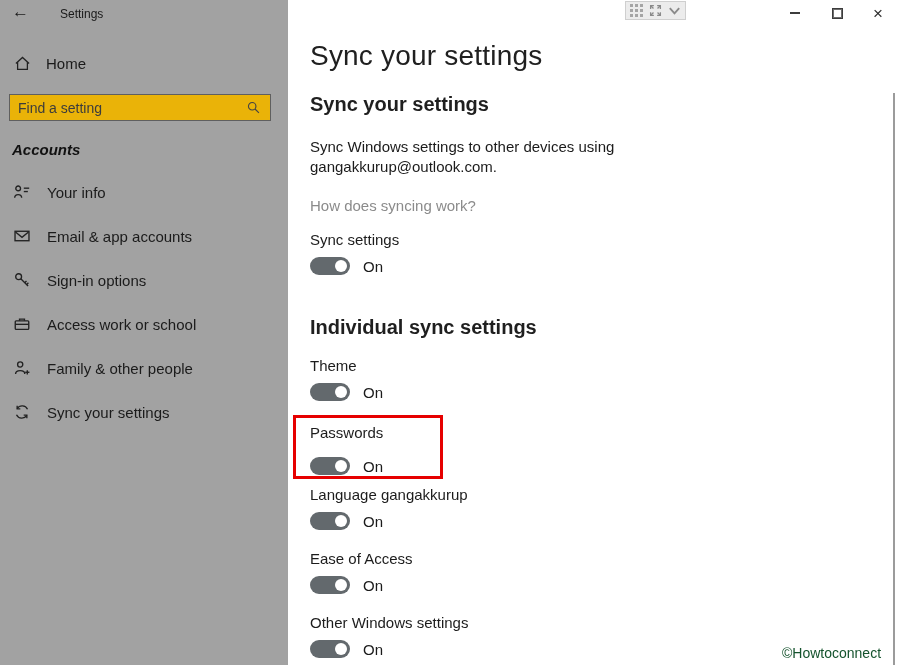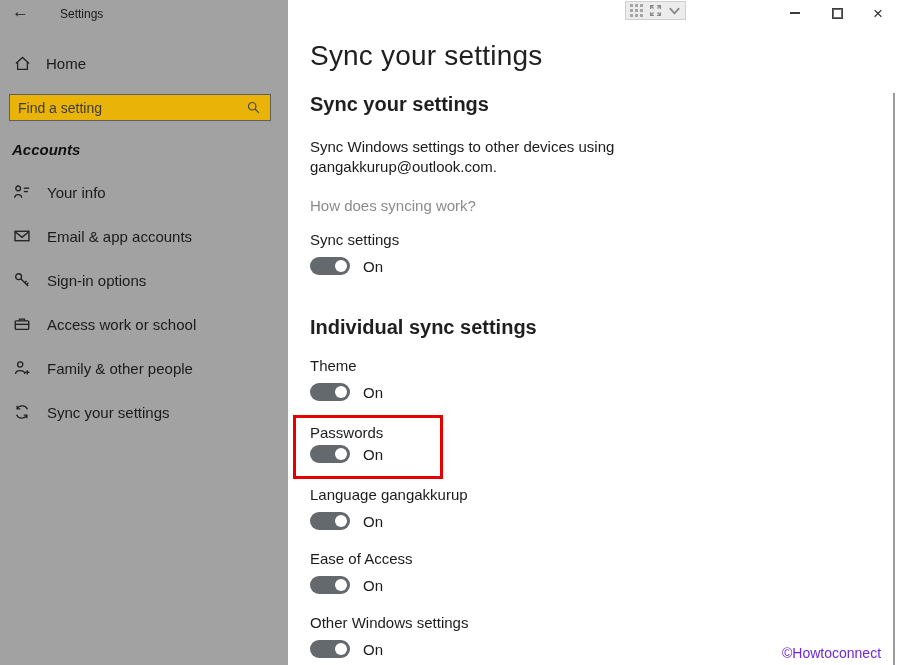--- a/index.html
+++ b/index.html
@@ -30,35 +30,35 @@
   .gray-link { position:absolute; left:310px; top:197px; font-size:15px; color:#8b8b8b; cursor:default; }
 
   .toggle-group { position:absolute; left:310px; }
   .setting-label { font-size:15px; color:#1c1c1c; margin-bottom:9px; }
   .toggle-row { display:flex; align-items:center; gap:13px; height:18px; }
   .toggle { position:relative; width:40px; height:18px; border-radius:9px; background:#63696d; cursor:default; }
   .toggle .knob { position:absolute; right:3px; top:3px; width:12px; height:12px; border-radius:50%; background:#ffffff; }
   .toggle-state { font-size:15px; color:#1b1b1b; }
 
   .highlight-box { position:absolute; left:293px; top:415px; width:150px; height:64px; border:3px solid #e60000; padding:6px 0 0 14px; }
-  .highlight-box .setting-label { margin-bottom:4px; }
+  .highlight-box .setting-label { margin-bottom:16px; }
 
   
   .overlay-widget { position:absolute; left:625px; top:1px; height:19px; background:#ececec; border:1px solid #cfcfcf; display:flex; align-items:center; padding:0 3px; gap:4px; }
   .overlay-widget .wicon { display:inline-flex; align-items:center; justify-content:center; width:15px; height:15px; }
 
   .win-btn { position:absolute; top:0; width:30px; height:26px; display:flex; align-items:center; justify-content:center; cursor:default; }
   .btn-min { left:780px; }
   .btn-max { left:822px; }
   .btn-close { left:863px; font-size:17px; color:#2f2f2f; line-height:1; }
   .glyph-min { display:block; width:10px; height:2px; background:#3c3c3c; }
   .glyph-max { display:block; width:11px; height:11px; border:2px solid #6e6e6e; outline:1px solid #3c3c3c; outline-offset:-1px; }
 
   .scrollbar-thumb { position:absolute; right:2px; top:93px; width:2px; height:572px; background:#9b9b9b; }
-  .watermark { position:absolute; left:782px; top:645px; font-size:14px; color:#6d28d9; }
+  .watermark { position:absolute; left:782px; top:645px; font-size:14px; color:#14532d; }
 </style>
 </head>
 <body>
 
 <div class="window">
 
   <div class="sidebar">
     <div class="back-btn">←</div>
     <div class="app-title">Settings</div>
 

